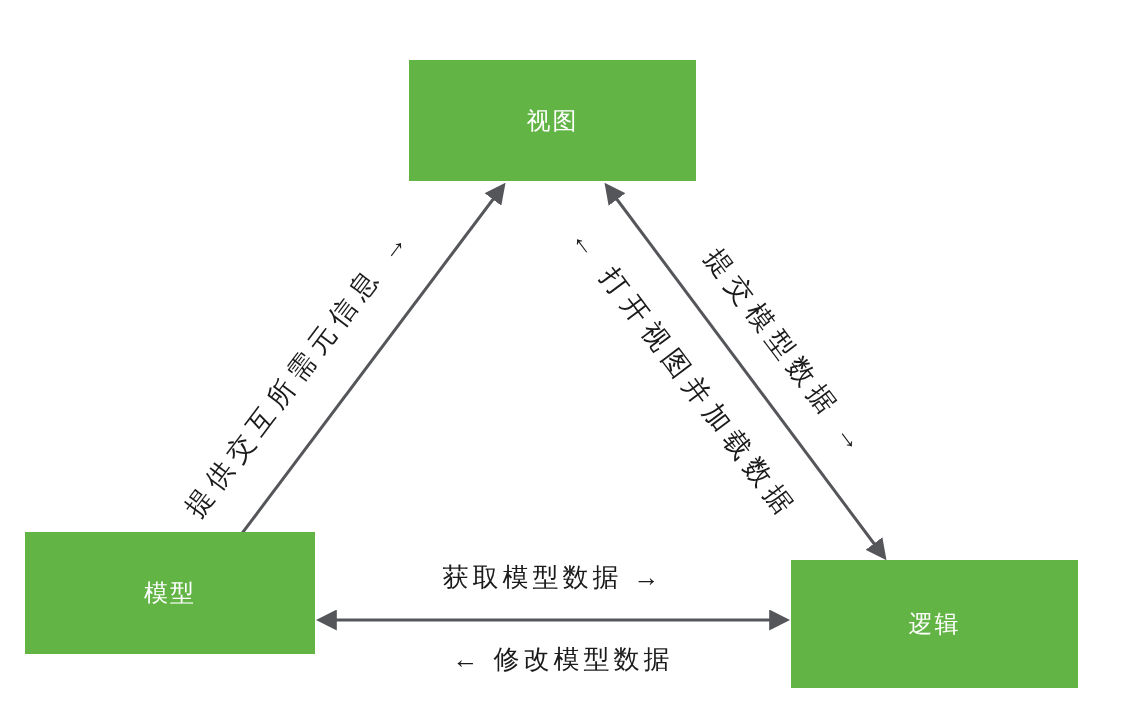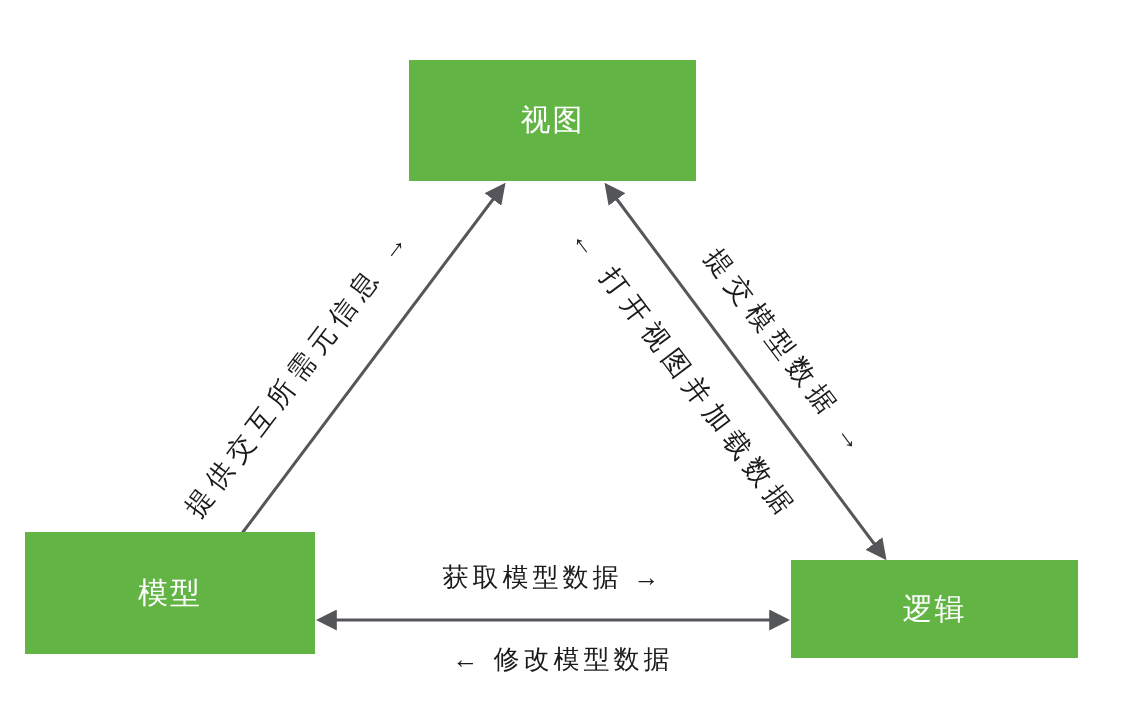--- a/index.html
+++ b/index.html
@@ -32,26 +32,26 @@
   }
   .arrow-head { fill: var(--arrow-line); }
 
   .node {
     position: absolute;
     background: var(--node-fill);
     color: var(--node-text);
     display: flex;
     align-items: center;
     justify-content: center;
-    font-size: 30px;
+    font-size: 24px;
     letter-spacing: 2px;
   }
   .node-view  { left: 409px; top: 60px;  width: 287px; height: 121px; }
   .node-model { left: 25px;  top: 532px; width: 290px; height: 122px; }
-  .node-logic { left: 791px; top: 560px; width: 287px; height: 98px; }
+  .node-logic { left: 791px; top: 560px; width: 287px; height: 128px; }
 
   .edge-label {
     position: absolute;
     white-space: nowrap;
     color: var(--label-text);
     font-size: 27px;
     letter-spacing: 7px;
     transform: translate(-50%, -50%);
   }
   .edge-label.rot-up    { transform: translate(-50%, -50%) rotate(-53deg); }

